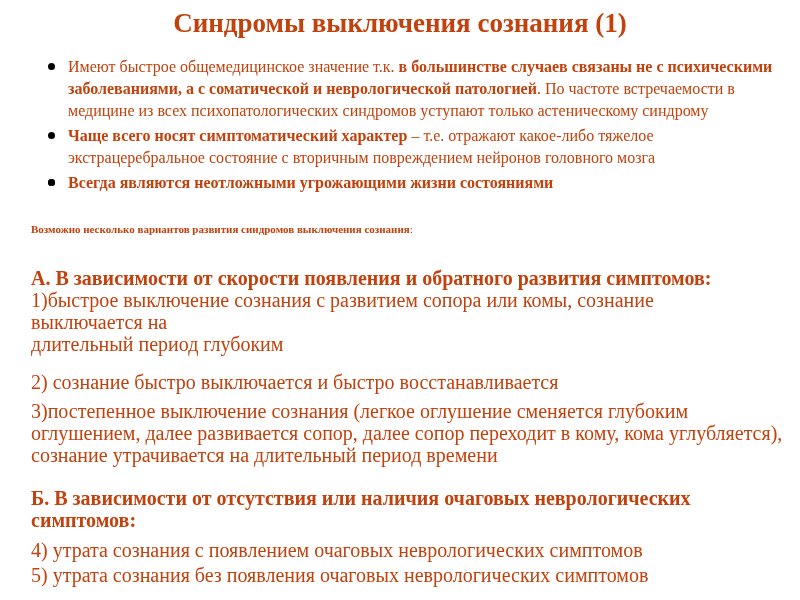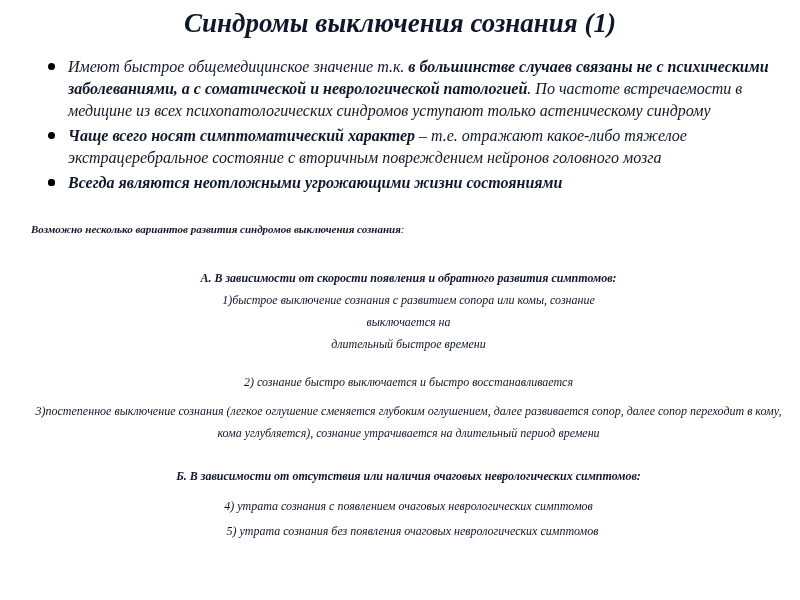--- a/index.html
+++ b/index.html
@@ -5,24 +5,23 @@
   html, body {
     margin: 0;
     padding: 0;
     background: #ffffff;
   }
   .slide {
     position: relative;
     width: 800px;
     height: 600px;
     background: #ffffff;
-    color: #0f172a;
+    color: #c2410c;
     font-family: "Liberation Serif", "DejaVu Serif", serif;
     overflow: hidden;
-    font-style: italic;
   }
   .title {
     margin: 5px 10px 0;
     text-align: center;
     font-size: 27px;
     line-height: 36px;
     font-weight: bold;
   }
   .bullets {
     list-style: none;
@@ -46,34 +45,33 @@
     background: #000000;
   }
   .seg-b { font-weight: bold; }
   .intro {
     margin: 24px 14px 0 31px;
     font-size: 11px;
     line-height: 22px;
   }
   .section {
     margin: 0 14px 0 31px;
-    font-size: 12px;
+    font-size: 20px;
     line-height: 22px;
-    text-align: center;
   }
   .heading {
     font-weight: bold;
     margin: 27px 0 0 0;
   }
   .section-b .heading { margin-top: 21px; }
   .line { margin: 0; }
   .l-a3 { margin-top: 16px; }
   .l-a4 { margin-top: 7px; }
   .l-b0 { margin-top: 8px; }
-  .l-b1 { margin-top: 3px; margin-left: 8px; }
+  .l-b1 { margin-top: 3px; }
 </style>
 </head>
 <body>
 
 <div class="slide">
 
   <h1 class="title">Синдромы выключения сознания (1)</h1>
 
   <ul class="bullets">
     <li class="bullet-item">
@@ -92,21 +90,21 @@
       <span><span class="seg-b">Всегда являются неотложными угрожающими жизни состояниями</span></span>
     </li>
   </ul>
 
   <p class="intro"><span class="seg-b">Возможно несколько вариантов развития синдромов выключения сознания</span><span>:</span></p>
 
   <div class="section section-a">
     <p class="heading">А. В зависимости от скорости появления и обратного развития симптомов:</p>
     <p class="line l-a0">1)быстрое выключение сознания с развитием сопора или комы, сознание</p>
     <p class="line l-a1">выключается на</p>
-    <p class="line l-a2">длительный быстрое времени</p>
+    <p class="line l-a2">длительный период глубоким</p>
     <p class="line l-a3">2) сознание быстро выключается и быстро восстанавливается</p>
     <p class="line l-a4">3)постепенное выключение сознания (легкое оглушение сменяется глубоким оглушением, далее развивается сопор, далее сопор переходит в кому, кома углубляется), сознание утрачивается на длительный период времени</p>
   </div>
 
   <div class="section section-b">
     <p class="heading">Б. В зависимости от отсутствия или наличия очаговых неврологических симптомов:</p>
     <p class="line l-b0">4) утрата сознания с появлением очаговых неврологических симптомов</p>
     <p class="line l-b1">5) утрата сознания без появления очаговых неврологических симптомов</p>
   </div>
 

